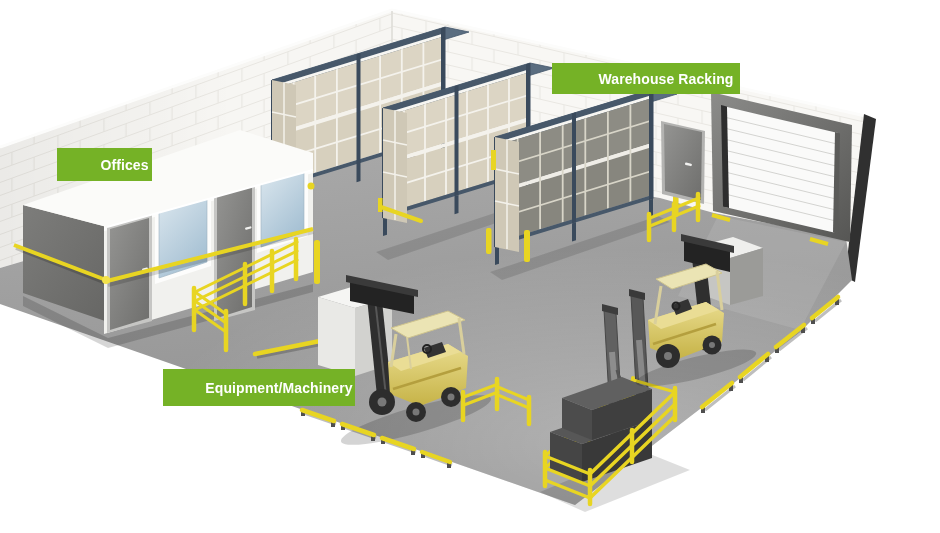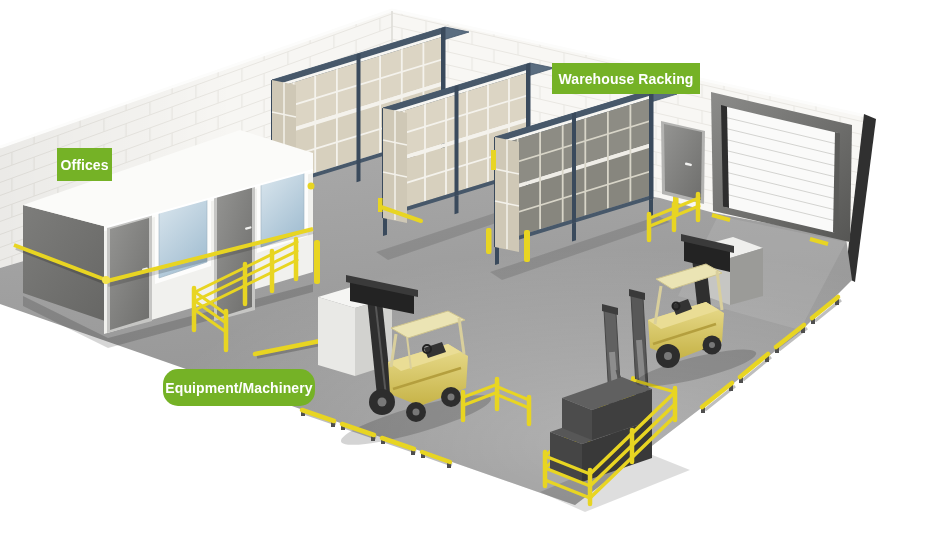--- a/index.html
+++ b/index.html
@@ -1,21 +1,21 @@
 <!DOCTYPE html>
 <html><head>
 <meta charset="utf-8">
 <style>
   html,body{margin:0;padding:0;background:#ffffff;}
   .stage{position:relative;width:940px;height:533px;background:#ffffff;overflow:hidden;
          font-family:"Liberation Sans", sans-serif;}
   .stage svg{position:absolute;left:0;top:0;}
   .callout{position:absolute;display:flex;align-items:center;justify-content:center;
            color:#ffffff;font-weight:700;font-size:14px;letter-spacing:.1px;
-           background:#75b226;white-space:nowrap;cursor:pointer;}
+           background:#75b226;white-space:nowrap;cursor:pointer;padding-left:40px;}
   #label-offices{left:57px;top:148px;width:55px;height:33px;}
   #label-warehouse-racking{left:552px;top:63px;width:148px;height:31px;}
   #label-shipping-receiving{left:795px;top:245px;width:142px;height:33px;}
   #label-equipment-machinery{left:163px;top:369px;width:152px;height:37px;}
 </style>
 </head>
 <body>
 
 <div class="stage">
 <svg width="940" height="533" viewBox="0 0 940 533">
@@ -388,14 +388,14 @@
       <line x1="302" y1="410" x2="334" y2="421"></line>
           <line x1="342" y1="424" x2="374" y2="435"></line>
       <line x1="382" y1="438" x2="414" y2="449"></line>
           <line x1="422" y1="452" x2="450" y2="462"></line>
     </g>
   </g>
 </svg>
 
   <div class="callout" id="label-offices" style="background-color: rgb(117, 178, 38); text-align: center;">Offices</div>
   <div class="callout" id="label-warehouse-racking" style="background-color: rgb(117, 178, 38);">Warehouse Racking</div>
-  <div class="callout" id="label-equipment-machinery" style="background-color: rgb(117, 178, 38); border-radius: 15px;">Equipment/Machinery</div>
+  <div class="callout" id="label-equipment-machinery" style="background-color: rgb(117, 178, 38);">Equipment/Machinery</div>
 </div>
 
 </body></html>

